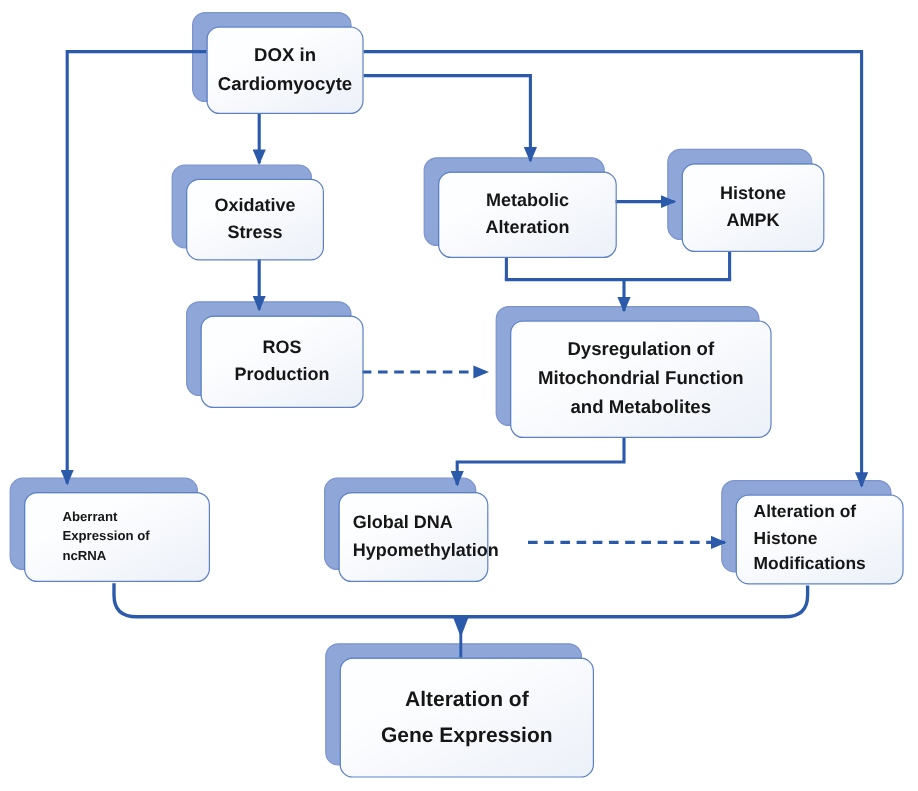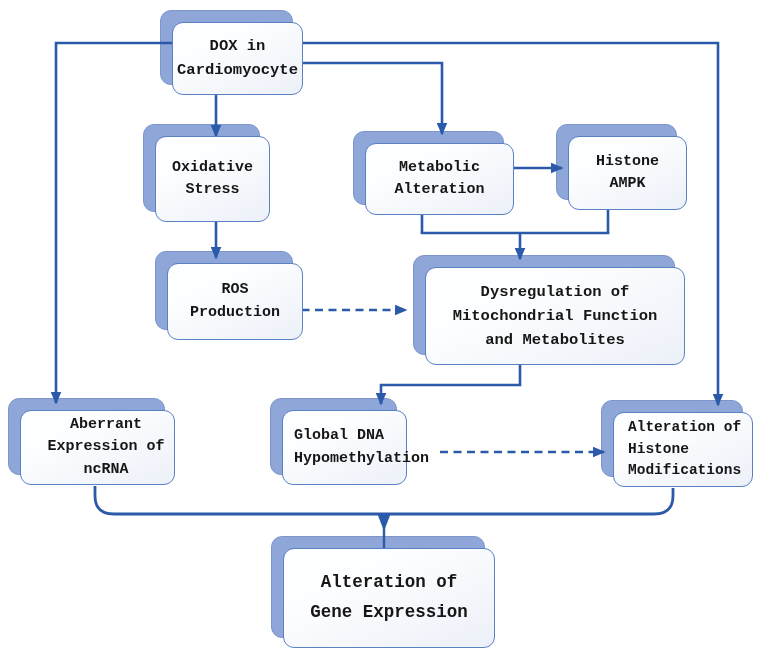--- a/index.html
+++ b/index.html
@@ -1,18 +1,18 @@
 <!DOCTYPE html>
 <html style="--shadow: #8FA6D9; --shadow-edge: #7D94CC; --border: #5B81C5; --arrow: #2A5AA9; --text: #161616; --face1: #FDFEFF; --face2: #ECF0F8;"><head>
 <meta charset="utf-8">
 <style>
   html,body{margin:0;padding:0;background:#ffffff;}
   .canvas{
     position:relative;width:765px;height:659px;background:#ffffff;overflow:hidden;
-    font-family:Liberation Mono, monospace;
+    font-family:Liberation Sans, sans-serif;
   }
   svg.edges{position:absolute;left:0;top:0;z-index:2;}
   .edge{fill:none;stroke:var(--arrow);stroke-width:2.6;}
   .edge.thin{stroke-width:2.4;}
   .edge.dashed{stroke-dasharray:8 5.5;}
   .edge.bar{stroke-linecap:square;}
   .brace{fill:none;stroke:var(--arrow);stroke-width:2.8;}
   .notch{fill:var(--arrow);stroke:none;}
 
   .node{position:absolute;}
@@ -32,33 +32,33 @@
   .node .label{
     white-space:pre-line;text-align:center;
     font-weight:bold;color:var(--text);
     font-size:15px;line-height:1.5;width:100%;
   }
   .node.align-left .face{justify-content:flex-start;}
   .node.align-left .label{text-align:left;}
 
   
   #n-dox        {left:172px;top:22px; width:131px;height:73px;}
-  #n-oxidative  {left:155px;top:136px;width:115px;height:86px;}
+  #n-oxidative  {left:155px;top:149px;width:115px;height:68px;}
   #n-metabolic  {left:365px;top:143px;width:117px;height:72px;padding-left:32px;}
   #n-ampk       {left:568px;top:136px;width:119px;height:74px;}
   #n-ros        {left:167px;top:263px;width:136px;height:77px;}
-  #n-dysreg     {left:425px;top:267px;width:260px;height:98px;}
+  #n-dysreg     {left:425px;top:267px;width:218px;height:98px;}
   #n-ncrna      {left:20px; top:410px;width:155px;height:75px;}
   #n-globaldna  {left:282px;top:410px;width:125px;height:75px;}
   #n-histone    {left:613px;top:412px;width:140px;height:75px;}
   #n-genex      {left:283px;top:548px;width:212px;height:100px;}
 
   #n-dox .label{font-size:15.5px;}
   #n-dysreg .label{font-size:15.5px;line-height:1.55;}
-  #n-ncrna .label{padding-left:17px;font-size:15px;text-align:center;}
+  #n-ncrna .label{padding-left:31px;font-size:11px;}
   #n-globaldna .label{padding-left:11px;font-size:15px;}
   #n-histone .label{padding-left:14px;font-size:14.5px;}
   #n-genex .label{font-size:17.5px;line-height:1.7;}
 </style>
 </head>
 <body>
 
 <div class="canvas">
 
   <svg class="edges" width="765" height="659" viewBox="0 0 765 659">

